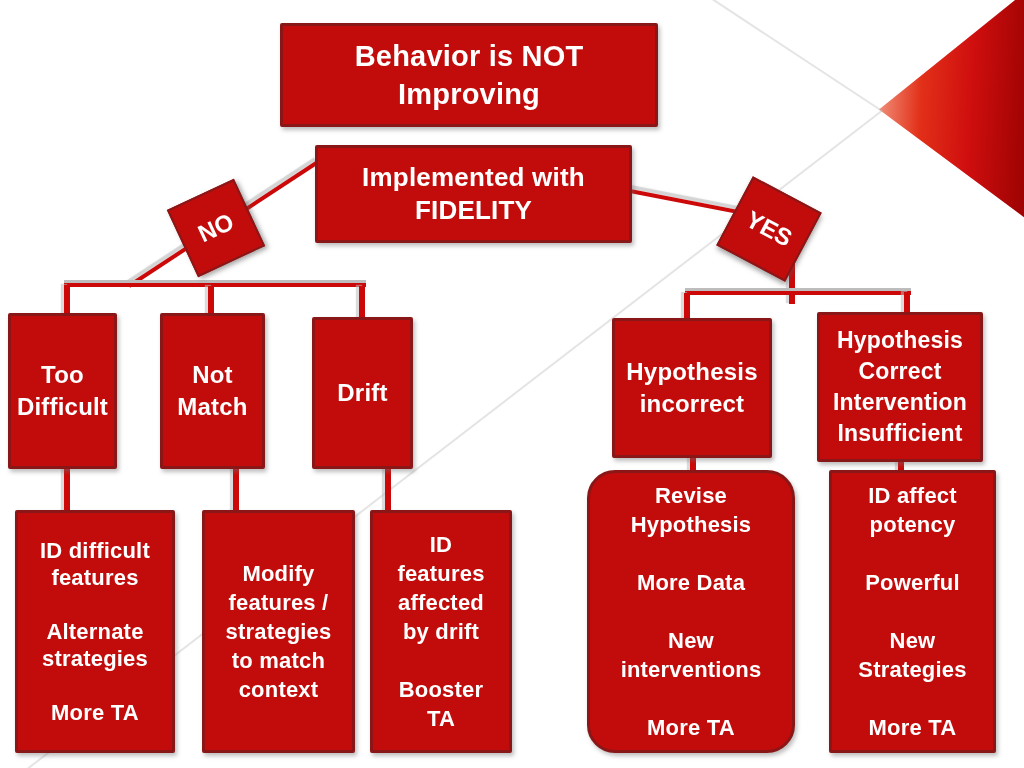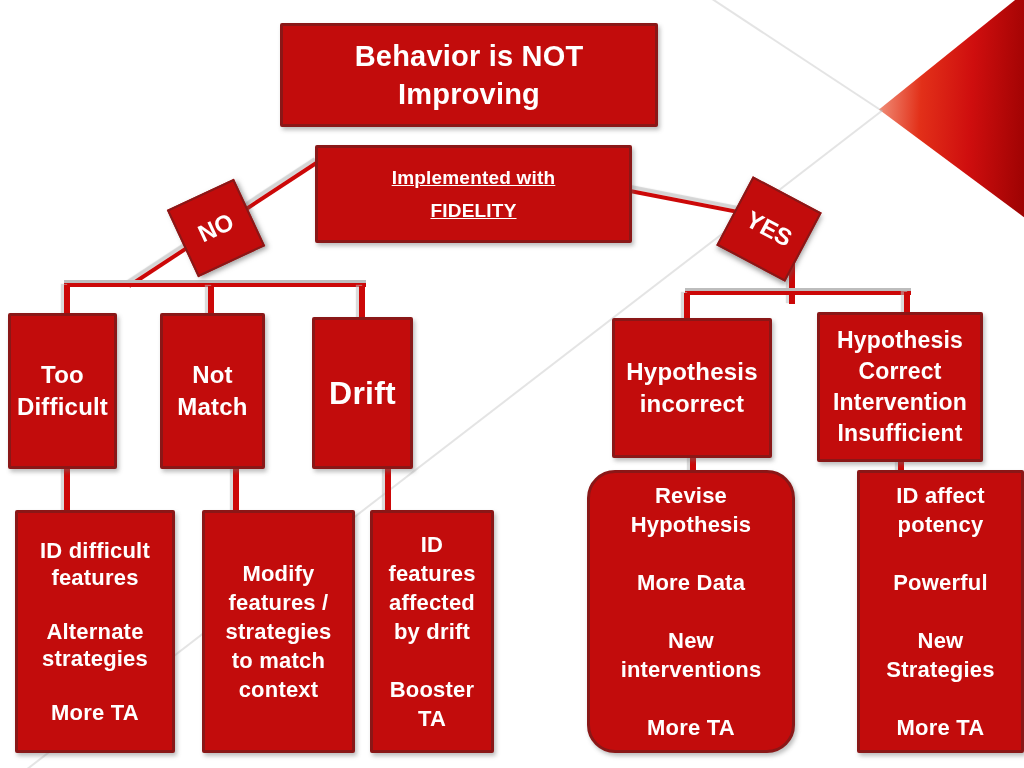--- a/index.html
+++ b/index.html
@@ -102,45 +102,45 @@
 
   <div class="vline" style="left:64px;top:467px;height:46px;"></div>
   <div class="vline" style="left:233px;top:469px;height:44px;"></div>
   <div class="vline" style="left:385px;top:469px;height:44px;"></div>
 
   <div class="vline" style="left:690px;top:453px;height:20px;"></div>
   <div class="vline" style="left:898px;top:457px;height:16px;"></div>
 
   <div class="box" style="left:280px;top:23px;width:378px;height:104px;font-size:29px;line-height:38px;">Behavior is NOT
 Improving</div>
-  <div class="box" style="left:315px;top:145px;width:317px;height:98px;font-size:19px;line-height:33px;text-decoration:underline;">Implemented with
+  <div class="box" style="left:315px;top:145px;width:317px;height:98px;font-size:26px;line-height:33px;">Implemented with
 FIDELITY</div>
 
   <div class="diamond" style="left:179px;top:191px;width:74px;height:74px;font-size:24px;transform:rotate(-25deg);">NO</div>
   <div class="diamond" style="left:730px;top:190px;width:78px;height:78px;font-size:24px;transform:rotate(28deg);">YES</div>
 
   <div class="box" style="left:8px;top:313px;width:109px;height:156px;font-size:24px;line-height:32px;">Too
 Difficult</div>
   <div class="box" style="left:160px;top:313px;width:105px;height:156px;font-size:24px;line-height:32px;">Not
 Match</div>
-  <div class="box" style="left:312px;top:317px;width:101px;height:152px;font-size:32px;line-height:32px;">Drift</div>
+  <div class="box" style="left:312px;top:317px;width:101px;height:152px;font-size:24px;line-height:32px;">Drift</div>
 
   <div class="box" style="left:15px;top:510px;width:160px;height:243px;font-size:22px;line-height:27px;">ID difficult
 features
 
 Alternate
 strategies
 
 More TA</div>
   <div class="box" style="left:202px;top:510px;width:153px;height:243px;font-size:22px;line-height:29px;">Modify
 features /
 strategies
 to match
 context</div>
-  <div class="box" style="left:370px;top:510px;width:124px;height:243px;font-size:22px;line-height:29px;">ID
+  <div class="box" style="left:370px;top:510px;width:142px;height:243px;font-size:22px;line-height:29px;">ID
 features
 affected
 by drift
 
 Booster
 TA</div>
 
   <div class="box" style="left:612px;top:318px;width:160px;height:140px;font-size:24px;line-height:32px;">Hypothesis
 incorrect</div>
   <div class="box" style="left:817px;top:312px;width:166px;height:150px;font-size:23px;line-height:31px;">Hypothesis
@@ -150,21 +150,21 @@
 
   <div class="box" style="left:587px;top:470px;width:208px;height:283px;font-size:22px;line-height:29px;border-radius:28px;">Revise
 Hypothesis
 
 More Data
 
 New
 interventions
 
 More TA</div>
-  <div class="box" style="left:857px;top:470px;width:167px;height:283px;font-size:22px;line-height:29px;">ID affect
+  <div class="box" style="left:829px;top:470px;width:167px;height:283px;font-size:22px;line-height:29px;">ID affect
 potency
 
 Powerful
 
 New
 Strategies
 
 More TA</div>
 
 </div>

